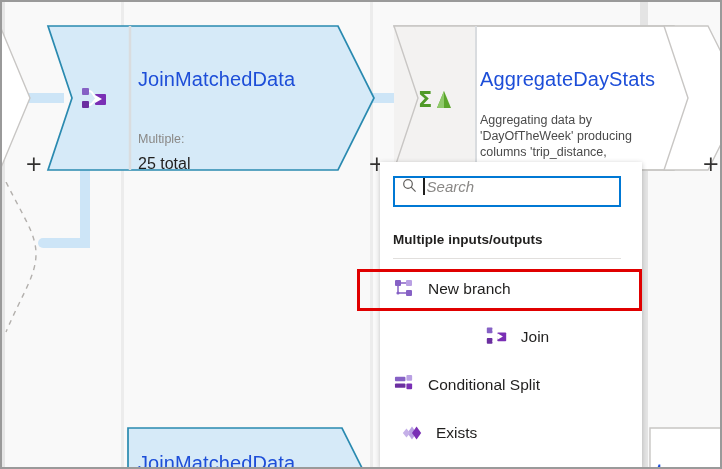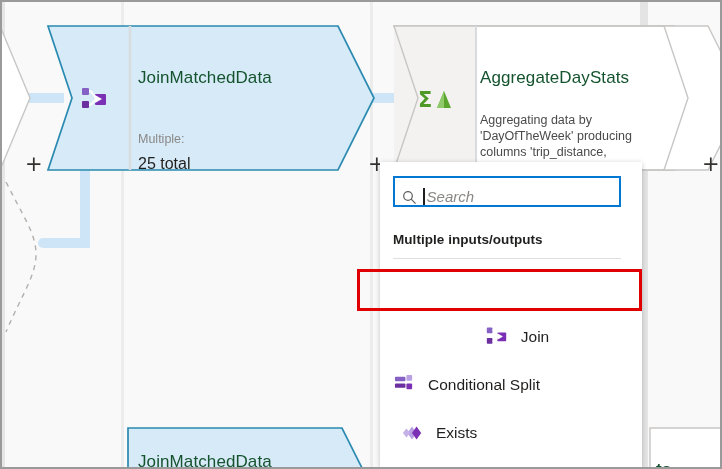--- a/index.html
+++ b/index.html
@@ -59,22 +59,22 @@
   .node {
     position: absolute;
     box-sizing: border-box;
   }
   .node .shape {
     position: absolute;
     left: 0; top: 0; width: 100%; height: 100%;
   }
   .node .label {
     position: absolute;
-    color: #14532d;
-    font-size: 17px;
+    color: #1d4ed8;
+    font-size: 20px;
     letter-spacing: 0.1px;
     white-space: nowrap;
     text-align: center;
   }
   .node .sublabel {
     position: absolute;
     color: #8a8886;
     font-size: 12.5px;
   }
   .node .subvalue {
@@ -133,21 +133,21 @@
   #search-wrap {
     position: absolute;
     left: 13px;
     top: 14px;
     width: 228px;
     height: 31px;
     border: 2px solid #0078d4;
     background: #fff;
     box-sizing: border-box;
     display: flex;
-    align-items: flex-end;
+    align-items: flex-start;
   }
   #search-wrap .sicon {
     margin-left: 7px;
     margin-right: 6px;
     display: flex;
     align-items: center;
   }
   .caret {
     width: 1.6px;
     height: 17px;
@@ -331,20 +331,33 @@
           <line x1="9.2" y1="9.2" x2="13.6" y2="13.6" stroke="#605e5c" stroke-width="1.2"></line>
         </svg>
       </span>
       <span class="caret"></span>
       <input id="search-input" type="text" value="" placeholder="Search" style="">
     </div>
 
     <div class="group-header">Multiple inputs/outputs</div>
     <div class="group-rule"></div>
 
+    <div class="menu-item" id="mi-0">
+      <span class="mi-icon">
+        <svg width="20" height="20" viewBox="0 0 20 20">
+          <rect x="1" y="1" width="6" height="6" rx="1" fill="#8661c5"></rect>
+          <rect x="12" y="1" width="6" height="6" rx="1" fill="#b9a0e3"></rect>
+          <rect x="12" y="11" width="6" height="6" rx="1" fill="#8661c5"></rect>
+          <path d="M 4 7 L 4 14 L 12 14" fill="none" stroke="#8661c5" stroke-width="1.5"></path>
+          <path d="M 7 4 L 12 4" fill="none" stroke="#8661c5" stroke-width="1.5"></path>
+          <circle cx="4" cy="14" r="1.6" fill="#8661c5"></circle>
+        </svg>
+      </span>
+      <span class="mi-label">New branch</span>
+    </div>
 
     <div class="menu-item" id="mi-1">
       <span class="mi-icon">
         <svg width="21" height="21" viewBox="0 0 26 26">
           <rect x="1" y="2" width="7" height="7" rx="1" fill="#8661c5"></rect>
           <rect x="1" y="15" width="7" height="7" rx="1" fill="#6b2fa0"></rect>
           <rect x="14" y="8" width="11" height="11" rx="1" fill="#7a2fb5"></rect>
           <path d="M 8 5 C 13 5, 12 12, 16 12" fill="none" stroke="#ffffff" stroke-width="1.8"></path>
           <path d="M 8 19 C 13 19, 12 13, 16 13" fill="none" stroke="#ffffff" stroke-width="1.8"></path>
           <path d="M 14 9 L 21 13 L 14 17 Z" fill="#ffffff"></path>

